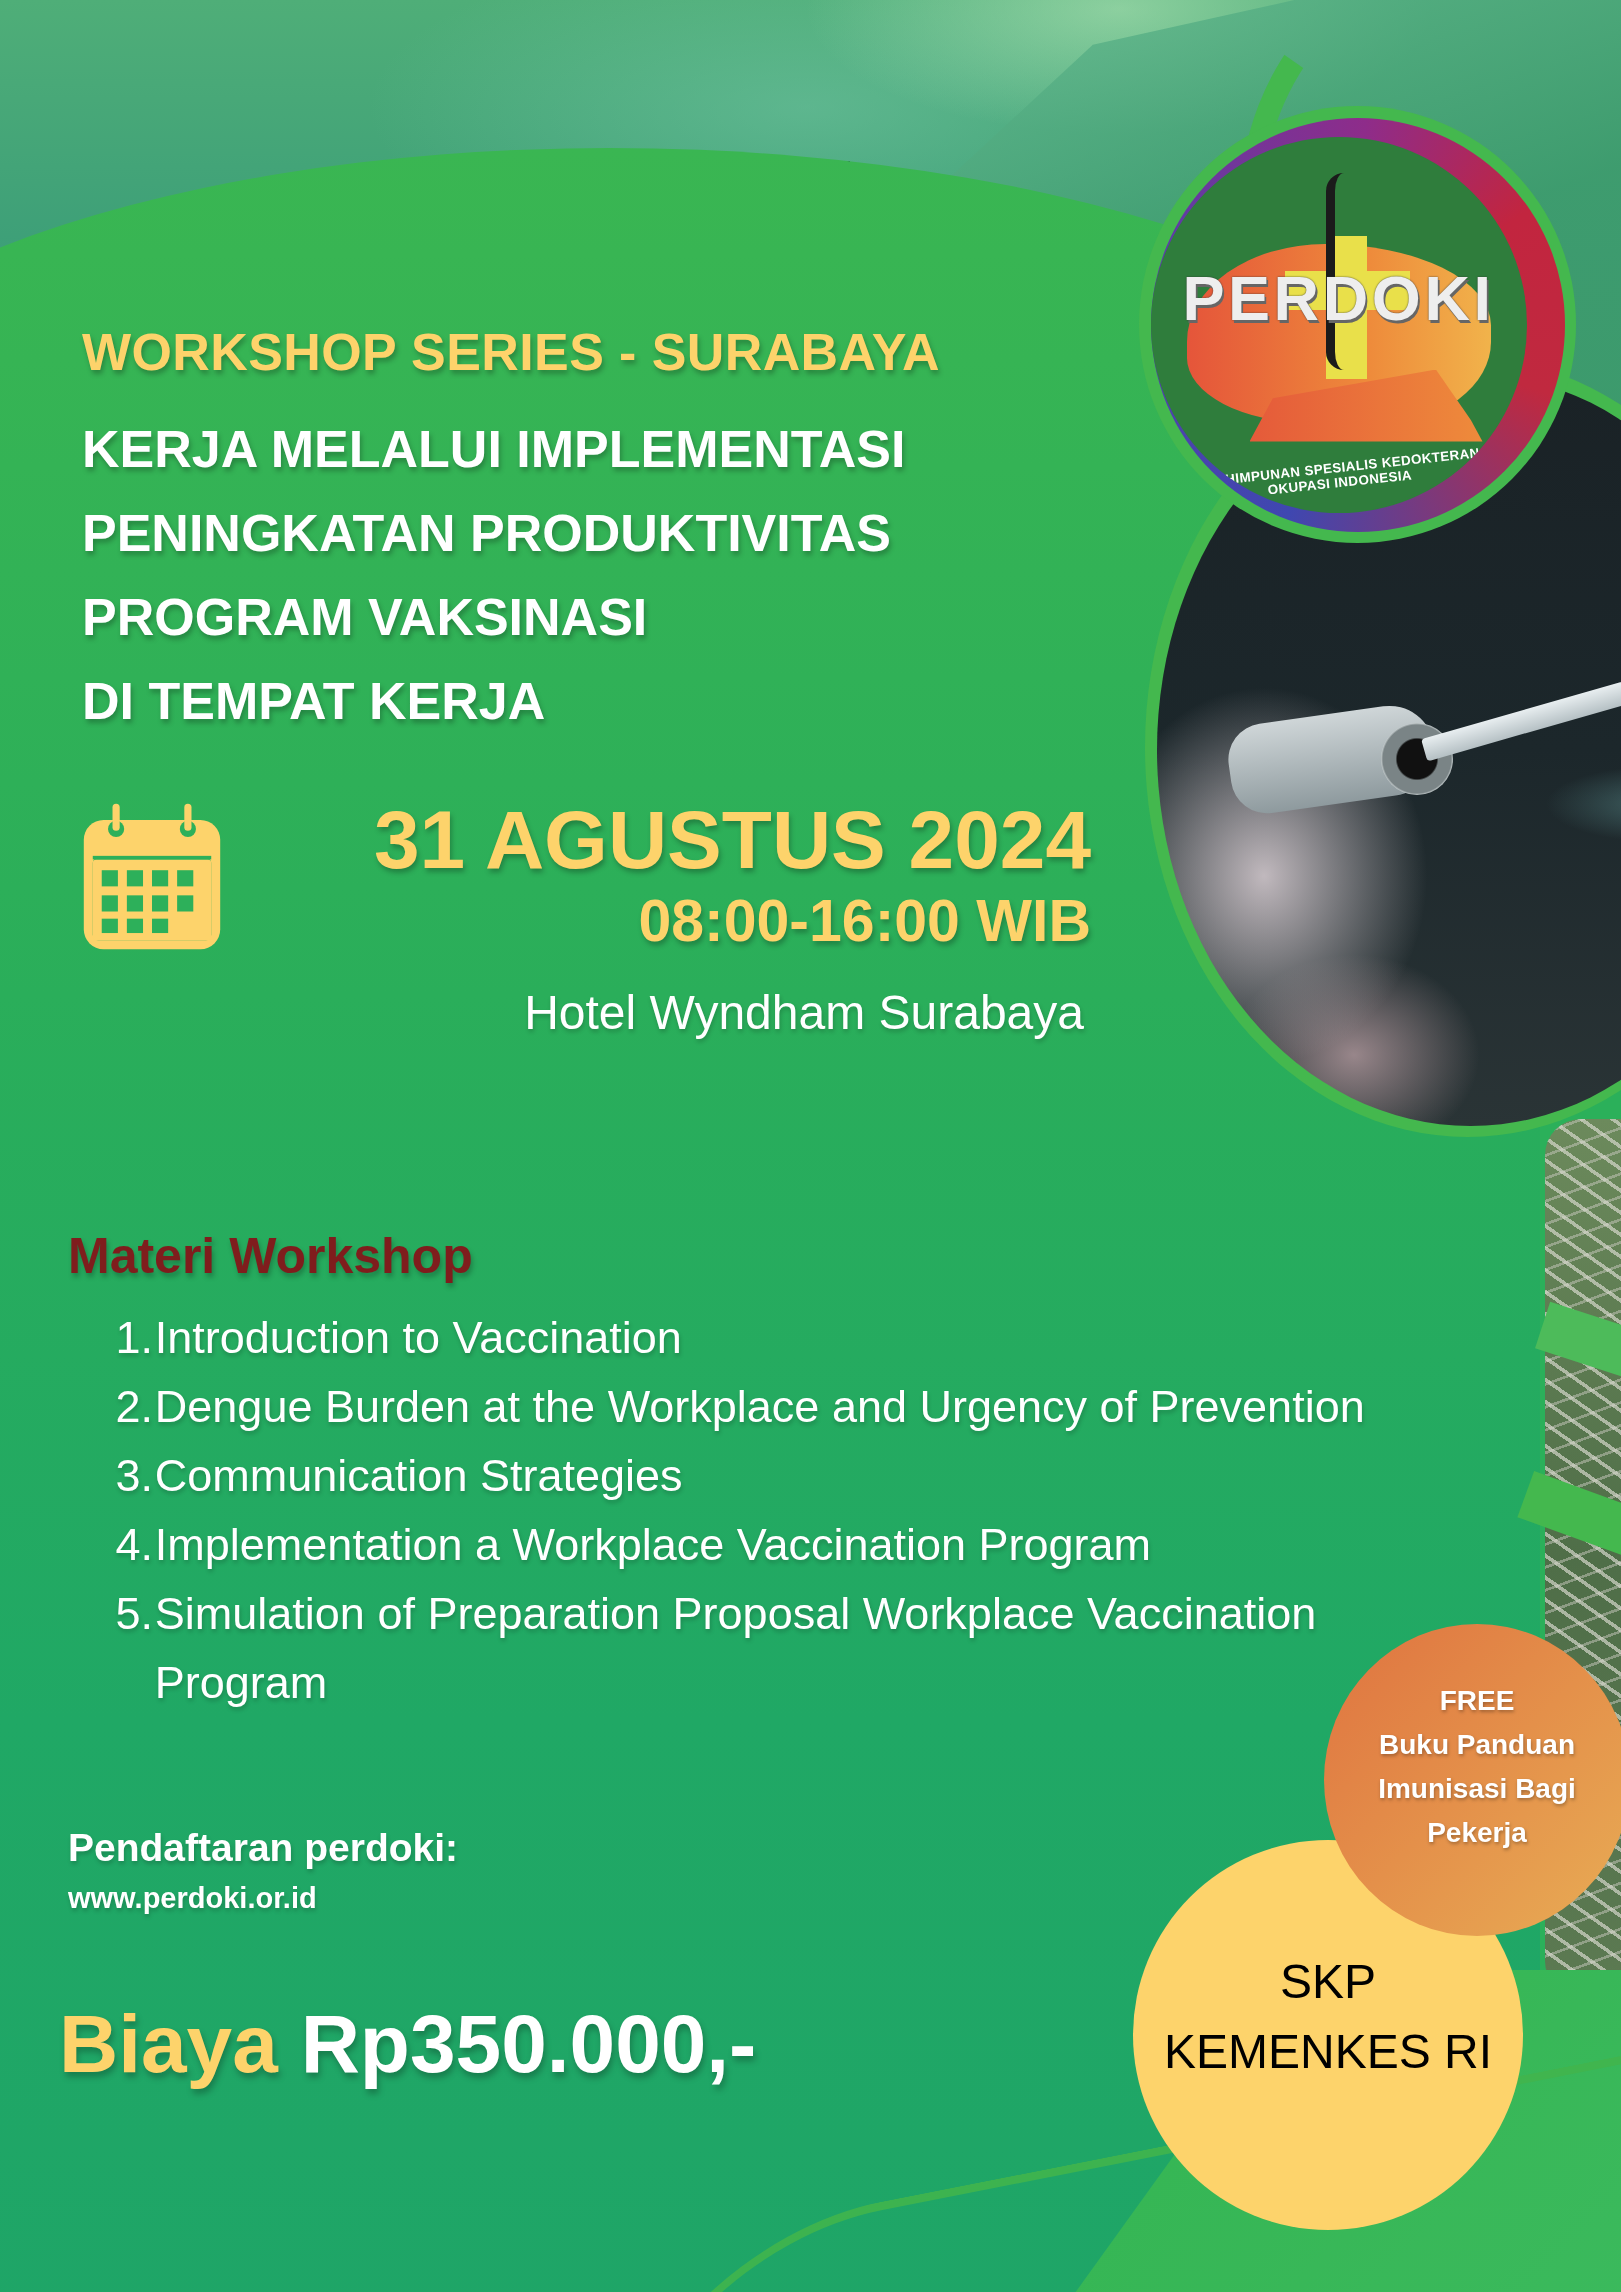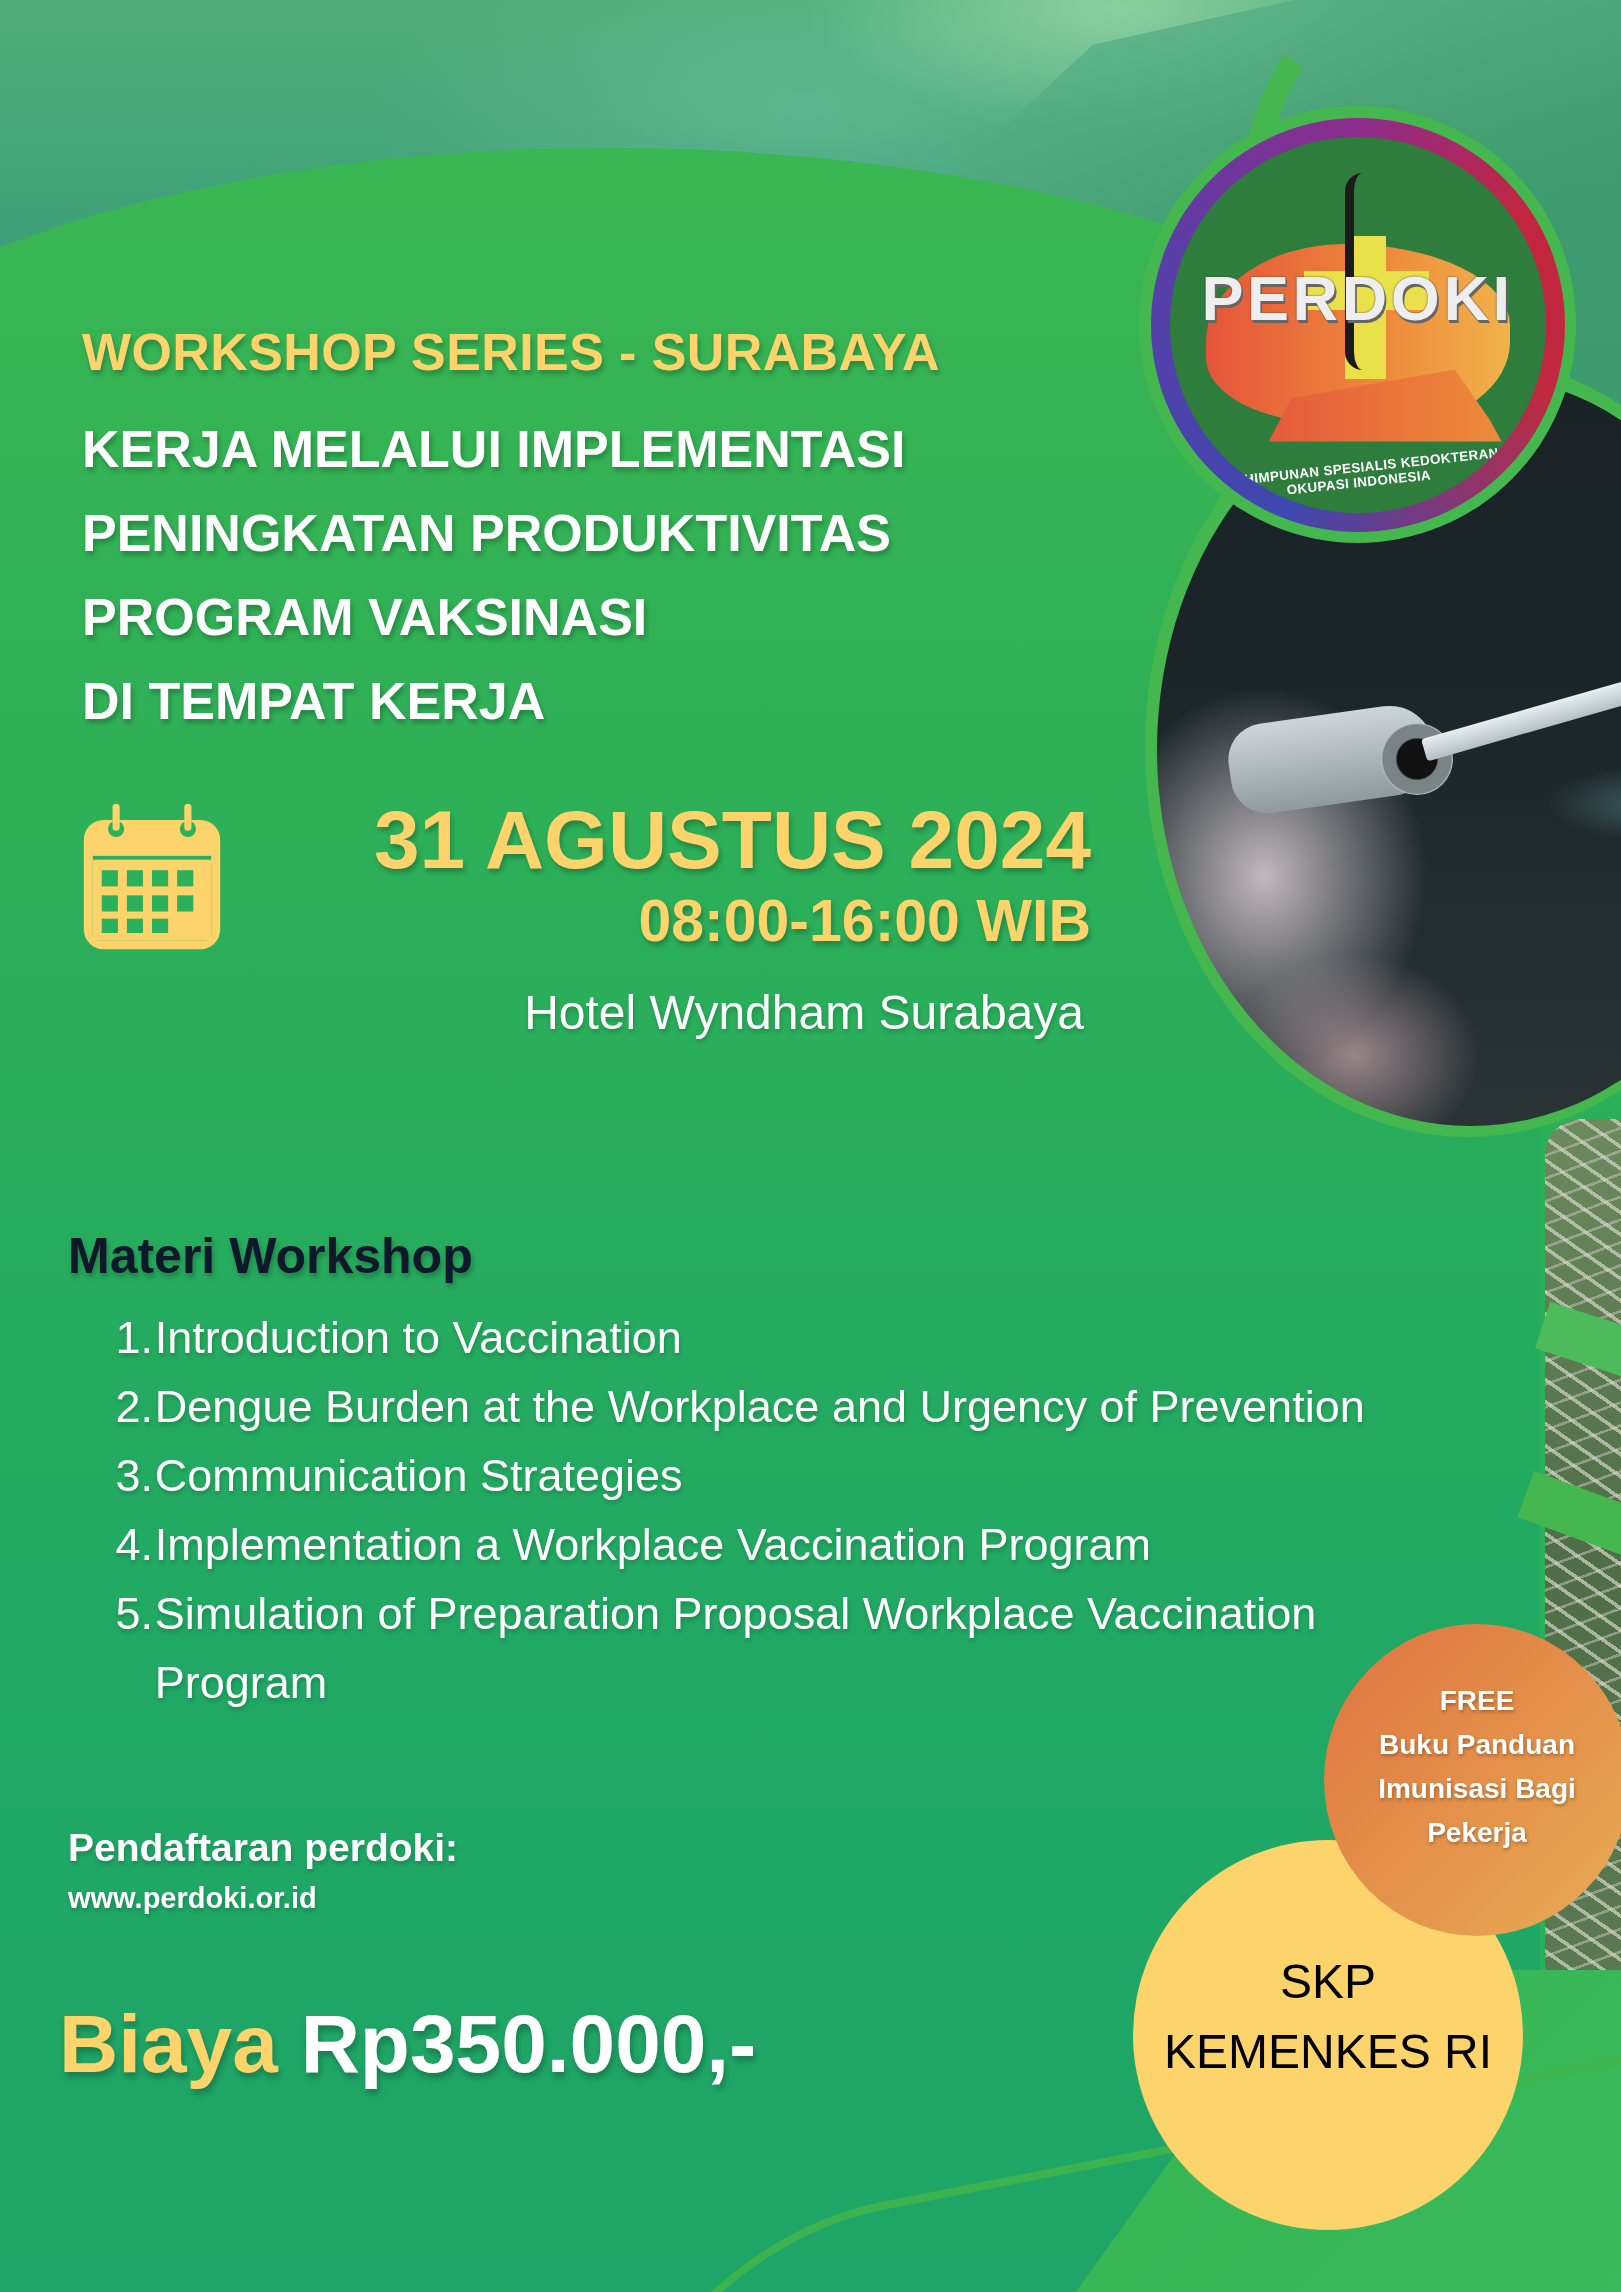--- a/index.html
+++ b/index.html
@@ -67,21 +67,21 @@
     }
 
     
     .logo-wrap {
       left: 1139px; top: 106px; width: 437px; height: 437px; border-radius: 50%;
       background: #44b84e; display: flex; align-items: center; justify-content: center;
     }
     .logo-ring {
       width: 414px; height: 414px; border-radius: 50%;
       background: conic-gradient(from 200deg, #3f47b0, #5a3ea8 25%, #8e2c8a 45%, #c2253f 60%, #c0293f 75%, #3f47b0 100%);
-      display: flex; align-items: center; justify-content: center;
+      display: flex; align-items: center; justify-content: flex-start;
     }
     .logo-inner {
       width: 376px; height: 376px; border-radius: 50%;
       background: #2f7d3c; position: relative; overflow: hidden;
     }
     .logo-blob {
       position: absolute; left: 36px; top: 107px; width: 304px; height: 179px;
       background: linear-gradient(90deg, #e5553a, #ee8b3b 60%, #f1b34b);
       border-radius: 50% 60% 40% 45% / 60% 50% 50% 40%;
     }
@@ -160,21 +160,21 @@
       font-size: 59px; font-weight: bold; color: #fdd36b;
       text-shadow: 1.8px 3.6px 5.4px rgba(0,0,0,0.25); white-space: nowrap; line-height: 68px;
     }
     .venue-text {
       left: 269px; top: 985px; width: 815px; text-align: right;
       font-size: 48px; color: #ffffff; white-space: nowrap;
       text-shadow: 0.9px 2.7px 4.5px rgba(0,0,0,0.2);
     }
 
     .materi-heading {
-      left: 68px; top: 1227px; font-size: 50px; font-weight: bold; color: #0f172a;
+      left: 68px; top: 1227px; font-size: 50px; font-weight: bold; color: #7f1d1d;
       text-shadow: 1.8px 3.6px 5.4px rgba(0,0,0,0.25); white-space: nowrap; text-align: center;
     }
     .materi-list { left: 90px; top: 1303px; width: 1343px; margin: 0; padding: 0; list-style: none; }
     .materi-item {
       display: flex; font-size: 45px; color: #ffffff; line-height: 69px;
       text-shadow: 0.9px 2.7px 4.5px rgba(0,0,0,0.2);
     }
     .materi-num { width: 63px; text-align: right; flex: none; }
     .materi-text { padding-left: 1.8px; width: 1272px; }
 

